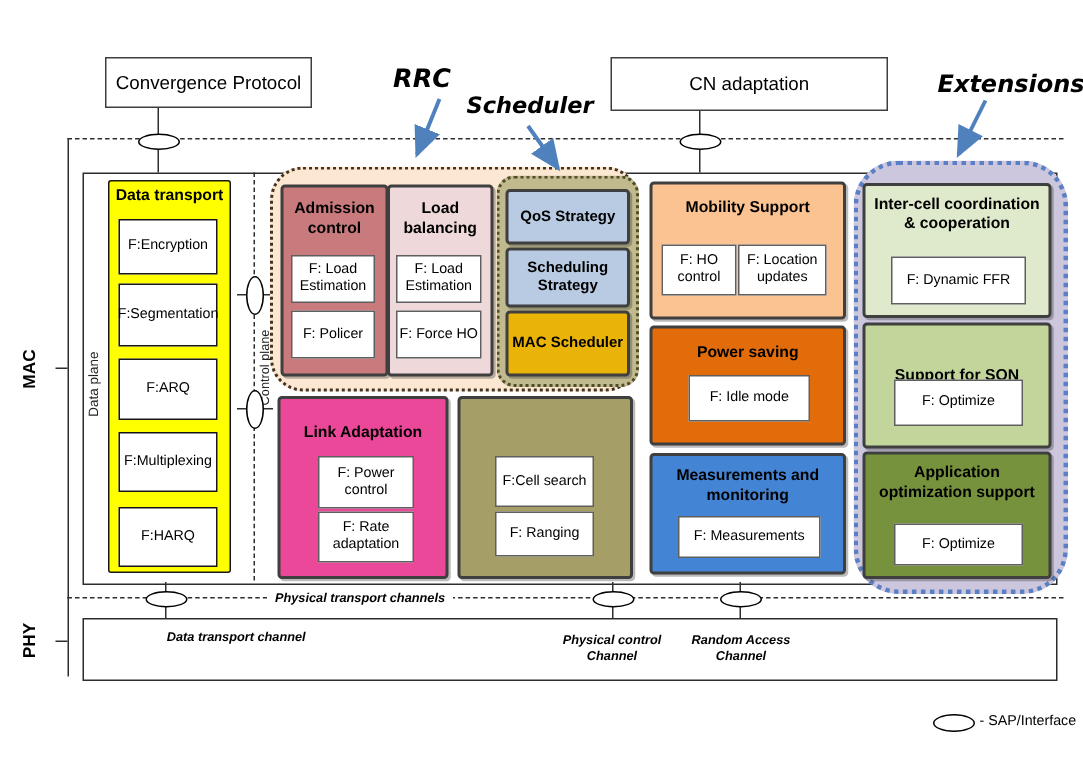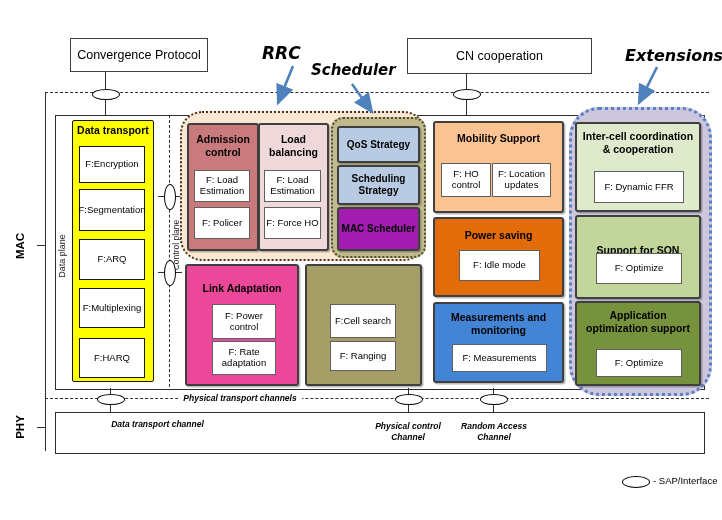--- a/index.html
+++ b/index.html
@@ -52,21 +52,21 @@
   <div class="vsolid" style="left:110px;top:388px;height:24px;"></div>
   <div class="vsolid" style="left:408px;top:388px;height:24px;"></div>
   <div class="vsolid" style="left:493px;top:388px;height:24px;"></div>
   <div class="hsolid" style="left:158px;top:196px;width:24px;"></div>
   <div class="hsolid" style="left:158px;top:272px;width:24px;"></div>
 
   <div class="topbox" style="left:70px;top:38px;width:136px;height:32px;">
     <span>Convergence Protocol</span>
   </div>
   <div class="topbox" style="left:407px;top:38px;width:183px;height:34px;">
-    <span>CN cooperation</span>
+    <span>CN adaptation</span>
   </div>
 
   <div class="ann" style="left:262px;top:43px;font-size:17px;">RRC</div>
   <div class="ann" style="left:311px;top:61px;font-size:15px;">Scheduler</div>
   <div class="ann" style="left:625px;top:46px;font-size:16px;">Extensions</div>
 
   <div class="vlabel" style="left:0px;top:240px;width:40px;font-weight:bold;font-size:11.5px;">MAC</div>
   <div class="vlabel" style="left:0px;top:421px;width:40px;font-weight:bold;font-size:11.5px;">PHY</div>
   <div class="vlabel" style="left:32px;top:251px;width:60px;font-size:9px;color:#222;">Data plane</div>
   <div class="vlabel" style="left:146px;top:240px;width:60px;font-size:8.5px;color:#222;">Control plane</div>
@@ -97,21 +97,21 @@
     <div class="fbox" style="left:4px;top:45px;width:55px;height:30px;">F: Load Estimation</div>
     <div class="fbox" style="left:4px;top:82px;width:55px;height:30px;">F: Force HO</div>
   </div>
 
   <div class="blk hdrflex" style="left:337px;top:126px;width:79px;height:33px;background:#b8cbe2;">
     <span>QoS Strategy</span>
   </div>
   <div class="blk hdrflex" style="left:337px;top:165px;width:79px;height:36px;background:#b8cbe2;">
     <span>Scheduling Strategy</span>
   </div>
-  <div class="blk hdrflex" style="left:337px;top:207px;width:79px;height:40px;background:#a21caf;">
+  <div class="blk hdrflex" style="left:337px;top:207px;width:79px;height:40px;background:#eab308;">
     <span>MAC Scheduler</span>
   </div>
 
   <div class="blk" style="left:185px;top:264px;width:110px;height:118px;background:#ec4899;">
     <div class="t" style="padding-top:16px;">Link Adaptation</div>
     <div class="fbox" style="left:25px;top:38px;width:62px;height:33px;">F: Power control</div>
     <div class="fbox" style="left:25px;top:75px;width:62px;height:32px;">F: Rate adaptation</div>
   </div>
 
   <div class="blk" style="left:305px;top:264px;width:113px;height:118px;background:#a59e66;">

